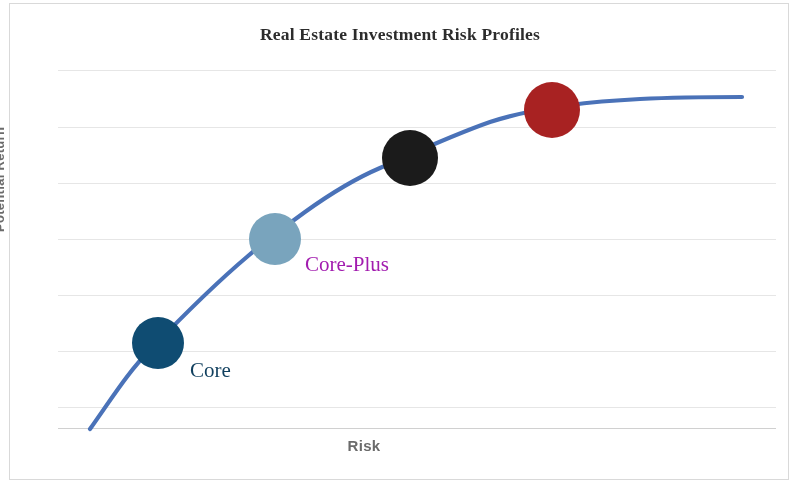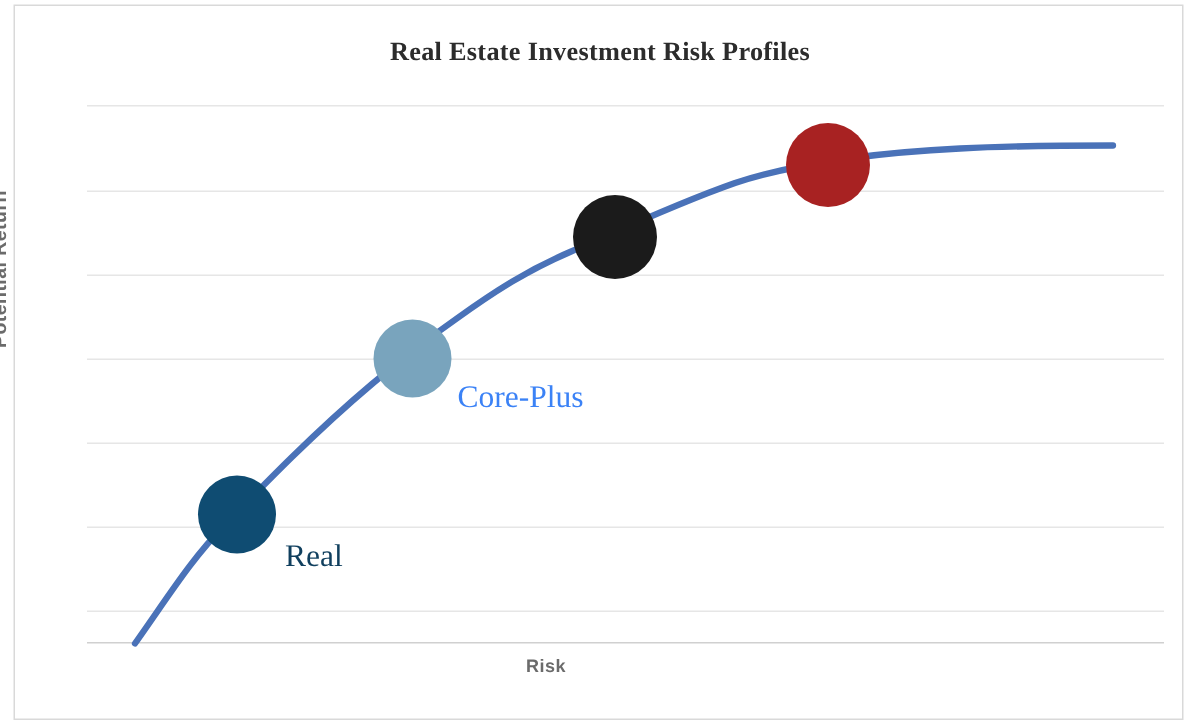--- a/index.html
+++ b/index.html
@@ -109,21 +109,21 @@
     letter-spacing: 0.3px;
   }
   .x-axis-title {
     position: absolute;
     left: 0;
     top: 437px;
     width: 728px;
     text-align: center;
     font-family: "Liberation Sans", sans-serif;
     font-weight: bold;
-    font-size: 12px;
+    font-size: 15px;
     color: #6b6b6b;
     letter-spacing: 0.3px;
   }
 </style>
 </head>
 <body>
 
 <div id="chart-root">
 
   <div class="page-border"></div>
@@ -150,19 +150,19 @@
              C 412 154, 450 136, 490 122
              C 530 109, 580 102, 640 99
              C 680 97, 715 97, 742 97" fill="none" stroke="#4a72b8" stroke-width="4.2" stroke-linecap="round" stroke-linejoin="round"></path>
   </svg>
 
   <div class="bubble" style="left:132px; top:317px; width:52px; height:52px; background:#0f4c72;"></div>
   <div class="bubble" style="left:249px; top:213px; width:52px; height:52px; background:#79a4bd;"></div>
   <div class="bubble" style="left:382px; top:130px; width:56px; height:56px; background:#1b1b1b;"></div>
   <div class="bubble" style="left:524px; top:82px; width:56px; height:56px; background:#a82222;"></div>
 
-  <div class="point-label" style="left:190px; top:358px; color:#103f5e;">Real</div>
-  <div class="point-label" style="left:305px; top:252px; color:#3b82f6;">Core-Plus</div>
+  <div class="point-label" style="left:190px; top:358px; color:#103f5e;">Core</div>
+  <div class="point-label" style="left:305px; top:252px; color:#a21caf;">Core-Plus</div>
 
   <div class="y-axis-title">Potential Return</div>
   <div class="x-axis-title">Risk</div>
 
 </div>
 
 </body></html>

